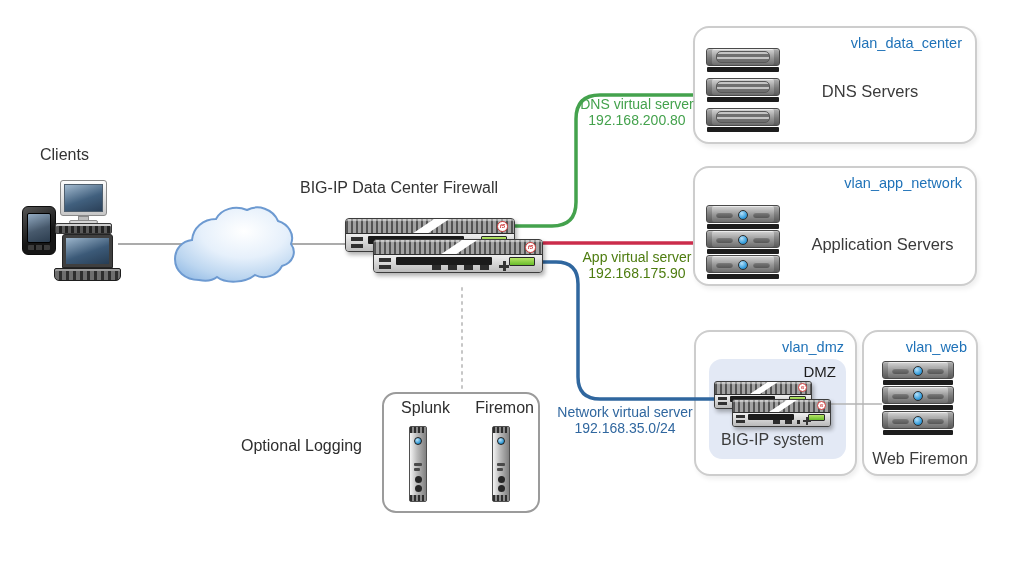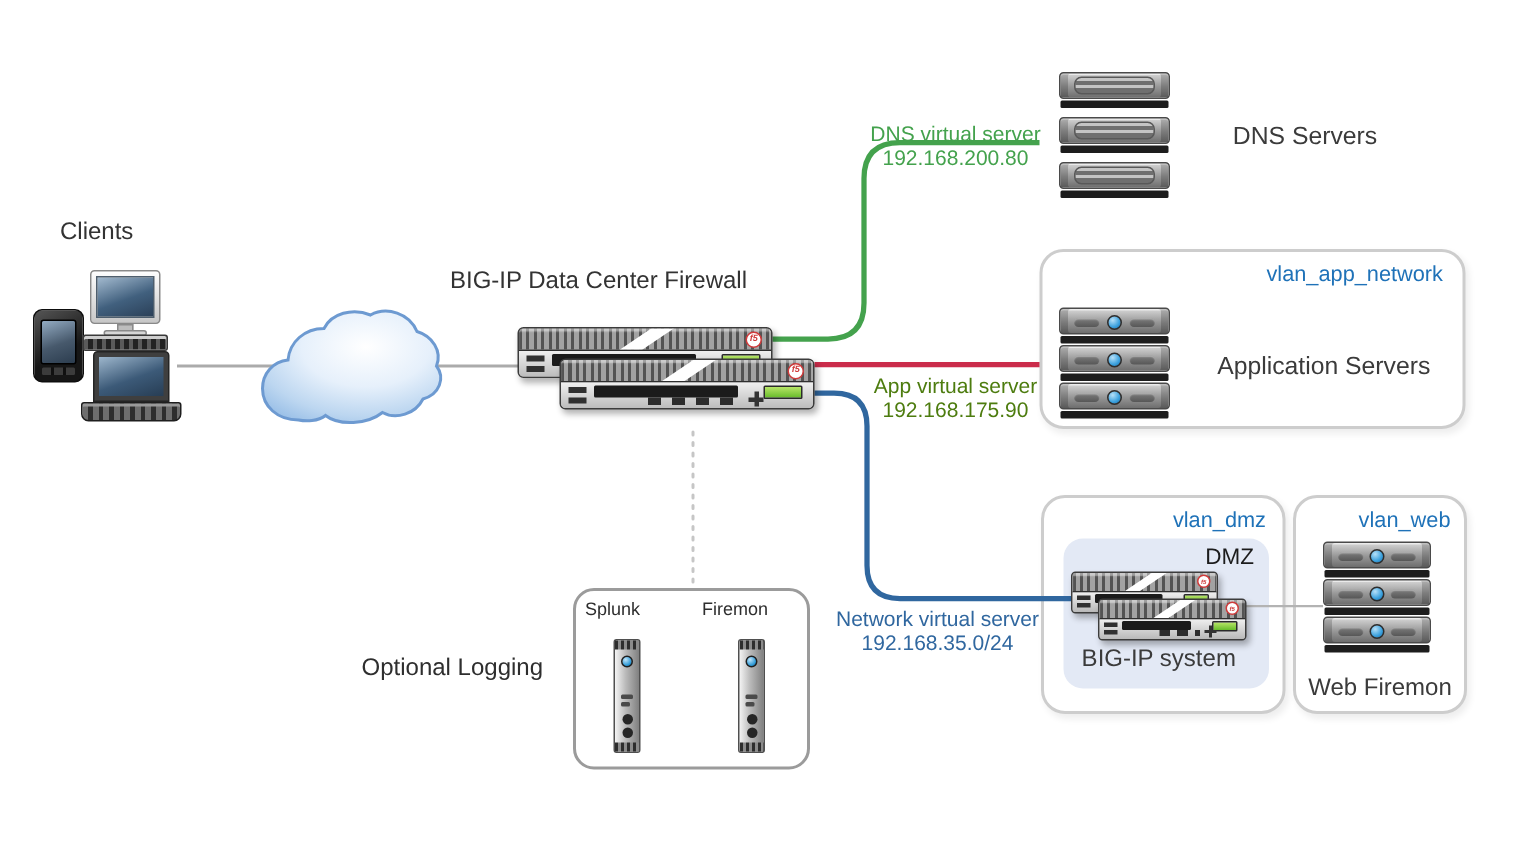--- a/index.html
+++ b/index.html
@@ -78,21 +78,21 @@
   .appl.mini .slot { left:15px; top:1px; right:36px; height:6px; }
   .appl.mini .lcd { right:5px; top:1px; width:17px; height:7px; }
   .appl.mini .row { left:40px; right:30px; bottom:2px; height:4px;
     background:repeating-linear-gradient(90deg,#2c2c2c 0 7px,rgba(0,0,0,0) 7px 12px); }
   .appl.mini .dpad { right:19px; bottom:1px; width:8px; height:8px;
     background:linear-gradient(#333,#333) center/8px 2px no-repeat,
                linear-gradient(#333,#333) center/2px 8px no-repeat; }
 
   
   .log-box { position:absolute; z-index:1; background:#fff; border:2px solid #9b9b9b; border-radius:14px; }
-  .log-label { position:absolute; z-index:3; font-size:12px; color:#2e2e2e; text-align:left; }
+  .log-label { position:absolute; z-index:3; font-size:16px; color:#2e2e2e; text-align:right; }
   .tower { position:absolute; z-index:3; width:18px; height:76px; border:1px solid #4f4f4f; border-radius:2px;
     background:linear-gradient(90deg,#f4f4f4,#b9b9b9 45%,#808080); }
   .tower::before, .tower::after { content:""; position:absolute; left:0; right:0; height:6px;
     background:repeating-linear-gradient(90deg,#2d2d2d 0 2px,#8b8b8b 2px 4px); }
   .tower::before { top:0; } .tower::after { bottom:0; }
   .tower .t-dot { position:absolute; top:10px; left:50%; transform:translateX(-50%); width:8px; height:8px; border-radius:50%;
     border:1px solid #1f1f1f; background:radial-gradient(circle at 35% 30%,#bfe4fa,#2f9ad6 65%,#19618f); }
   .tower .t-s1 { position:absolute; top:36px; left:4px; width:8px; height:3px; background:#4a4a4a; border-radius:1px; }
   .tower .t-s2 { position:absolute; top:41px; left:4px; width:6px; height:3px; background:#4a4a4a; border-radius:1px; }
   .tower .t-d1, .tower .t-d2 { position:absolute; left:5px; width:7px; height:7px; border-radius:50%; background:#262626; }
@@ -129,20 +129,23 @@
   .vs-label.green { color:#44a24d; }
   .vs-label.red   { color:#4d7c0f; }
   .vs-label.blue  { color:#30679f;text-align:center; }
   .opt-log { position:absolute; left:180px; top:437px; width:182px; text-align:right; font-size:16px; color:#2e2e2e; z-index:3; }
 </style>
 </head>
 <body>
 
 <div class="canvas">
 
+  <div class="zone" style="left:693px;top:26px;width:284px;height:118px">
+    <span class="vlan-tag">vlan_data_center</span>
+  </div>
   <div class="zone" style="left:694px;top:330px;width:163px;height:146px">
     <span class="vlan-tag" style="right:11px">vlan_dmz</span>
     <div class="dmz-inner" style="left:13px;top:27px;width:137px;height:100px">
       <span class="dmz-tag">DMZ</span>
     </div>
   </div>
   <div class="zone" style="left:693px;top:166px;width:284px;height:120px">
     <span class="vlan-tag">vlan_app_network</span>
   </div>
   <div class="zone" style="left:862px;top:330px;width:116px;height:146px">
@@ -211,21 +214,21 @@
     </div>
     <div class="face">
       <span class="prt"></span>
       <span class="slot"></span>
       <span class="lcd"></span>
       <span class="row"></span>
       <span class="dpad"></span>
     </div>
   </div>
 
-  <div class="vs-label green" style="left:560px;top:81px;width:154px">
+  <div class="vs-label green" style="left:560px;top:96px;width:154px">
     <div>DNS virtual server</div>
     <div>192.168.200.80</div>
   </div>
   <div class="vs-label red" style="left:560px;top:249px;width:154px">
     <div>App virtual server</div>
     <div>192.168.175.90</div>
   </div>
   <div class="vs-label blue" style="left:546px;top:404px;width:158px">
     <div>Network virtual server</div>
     <div>192.168.35.0/24</div>

